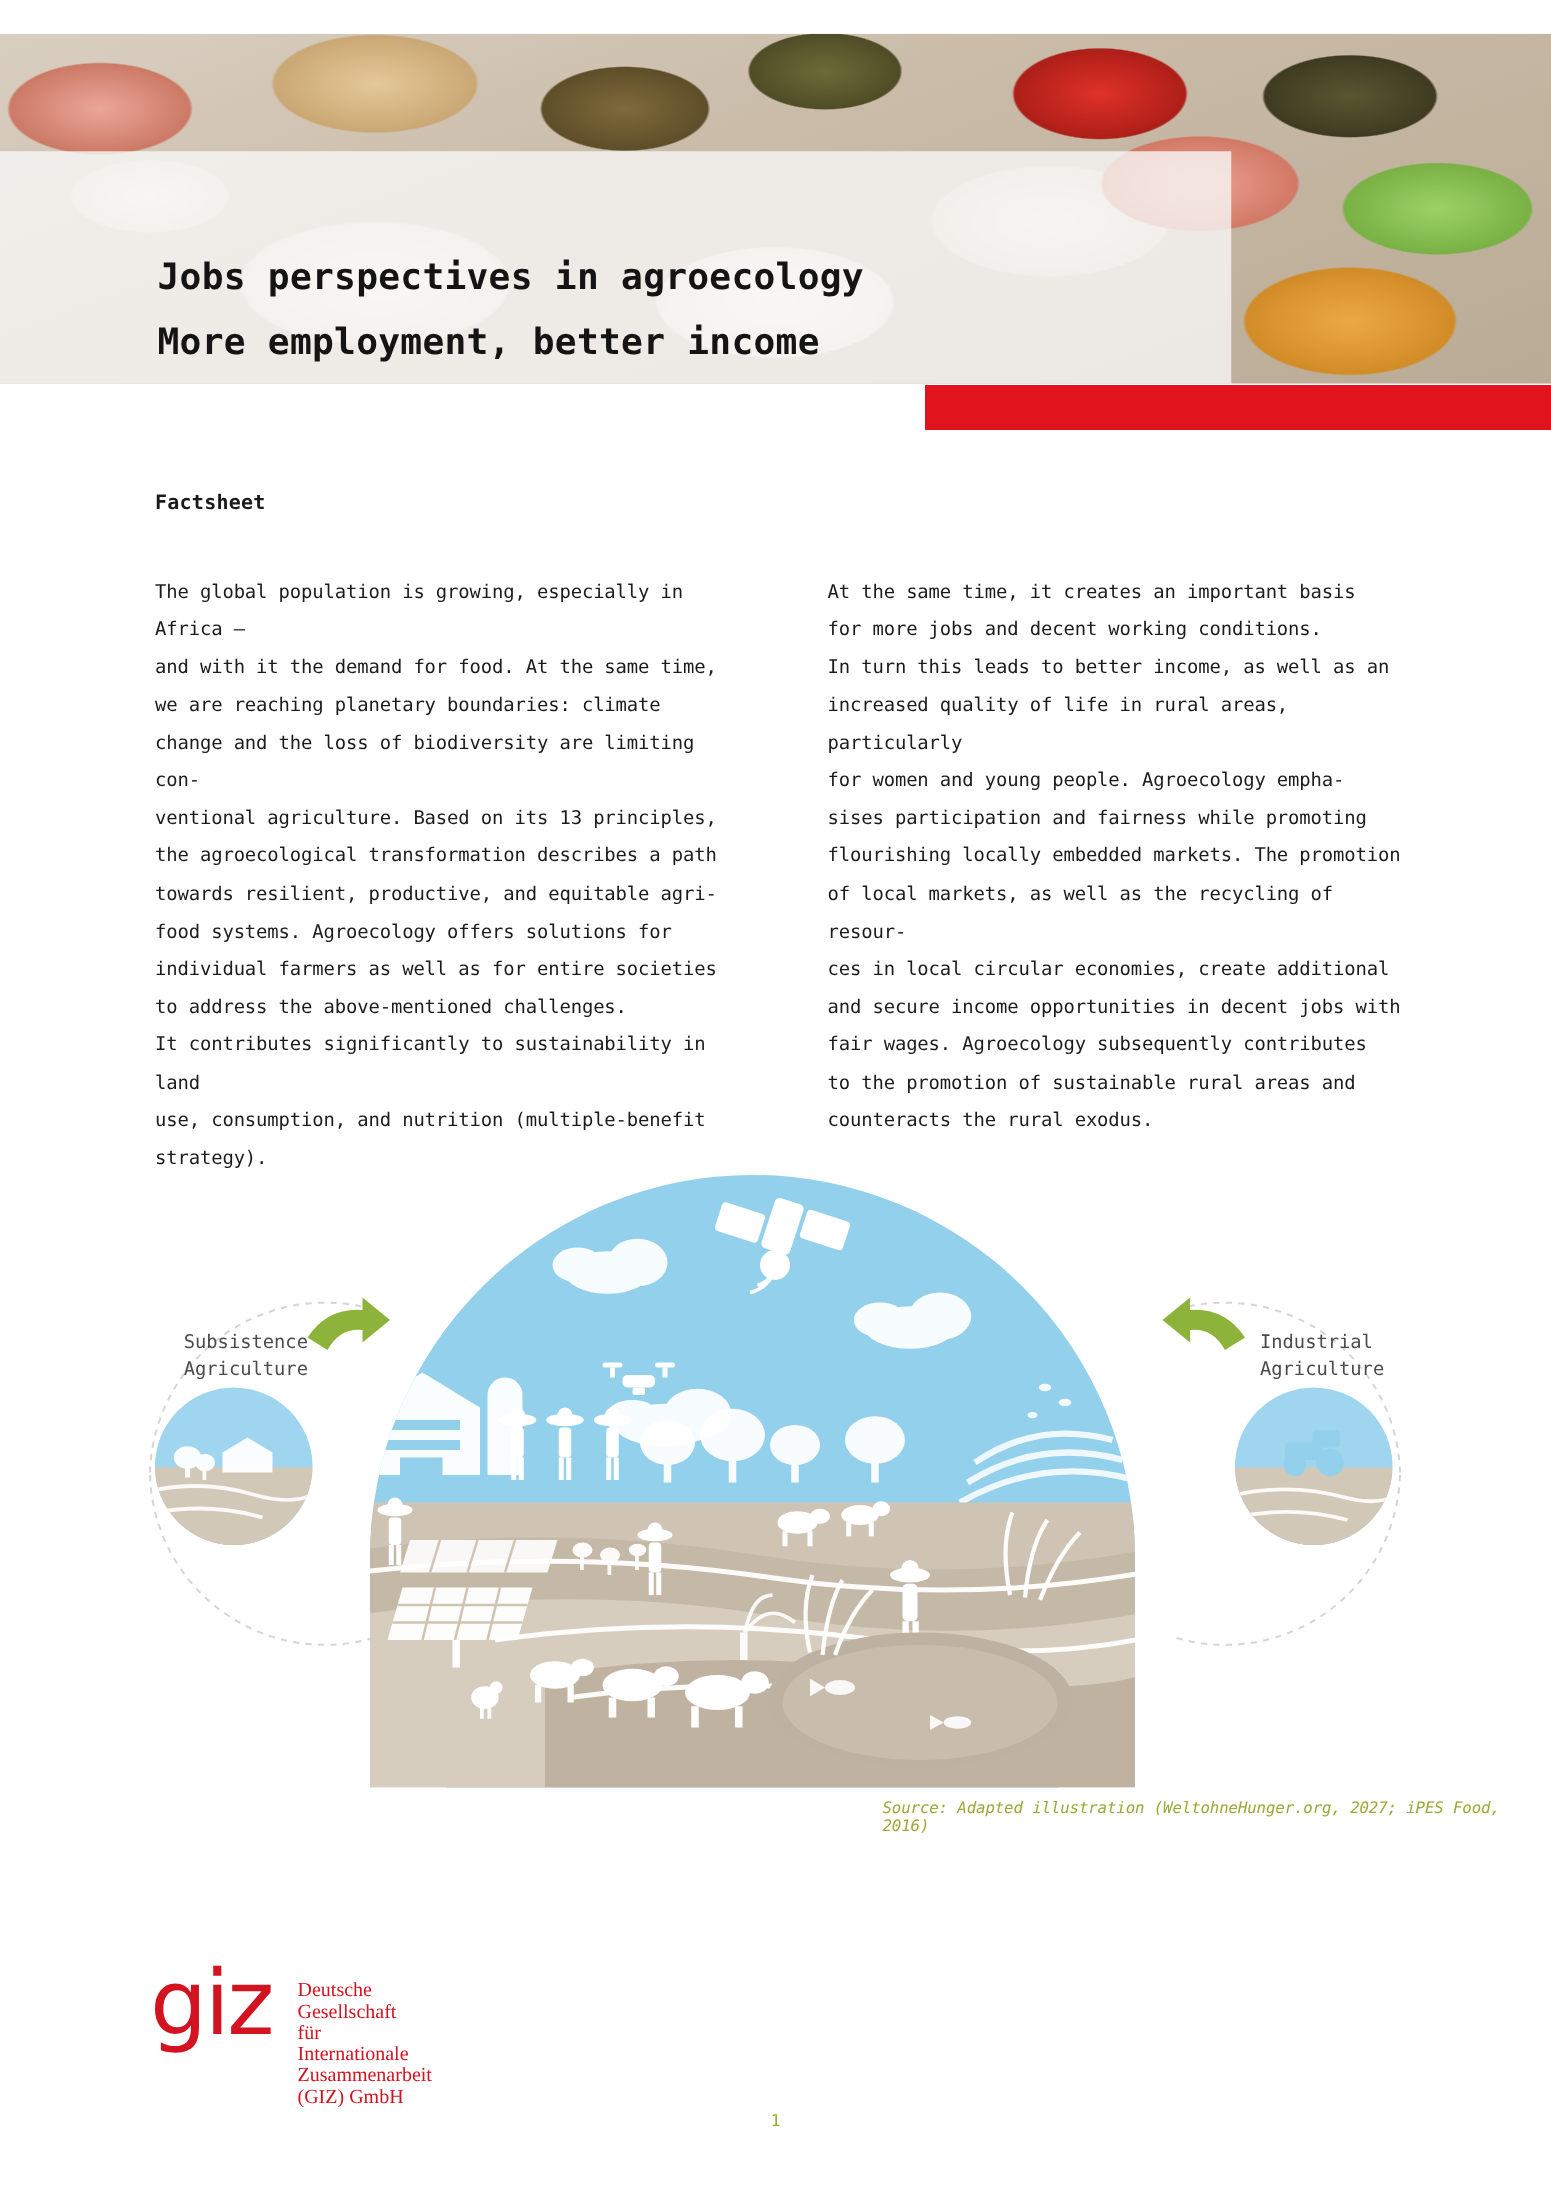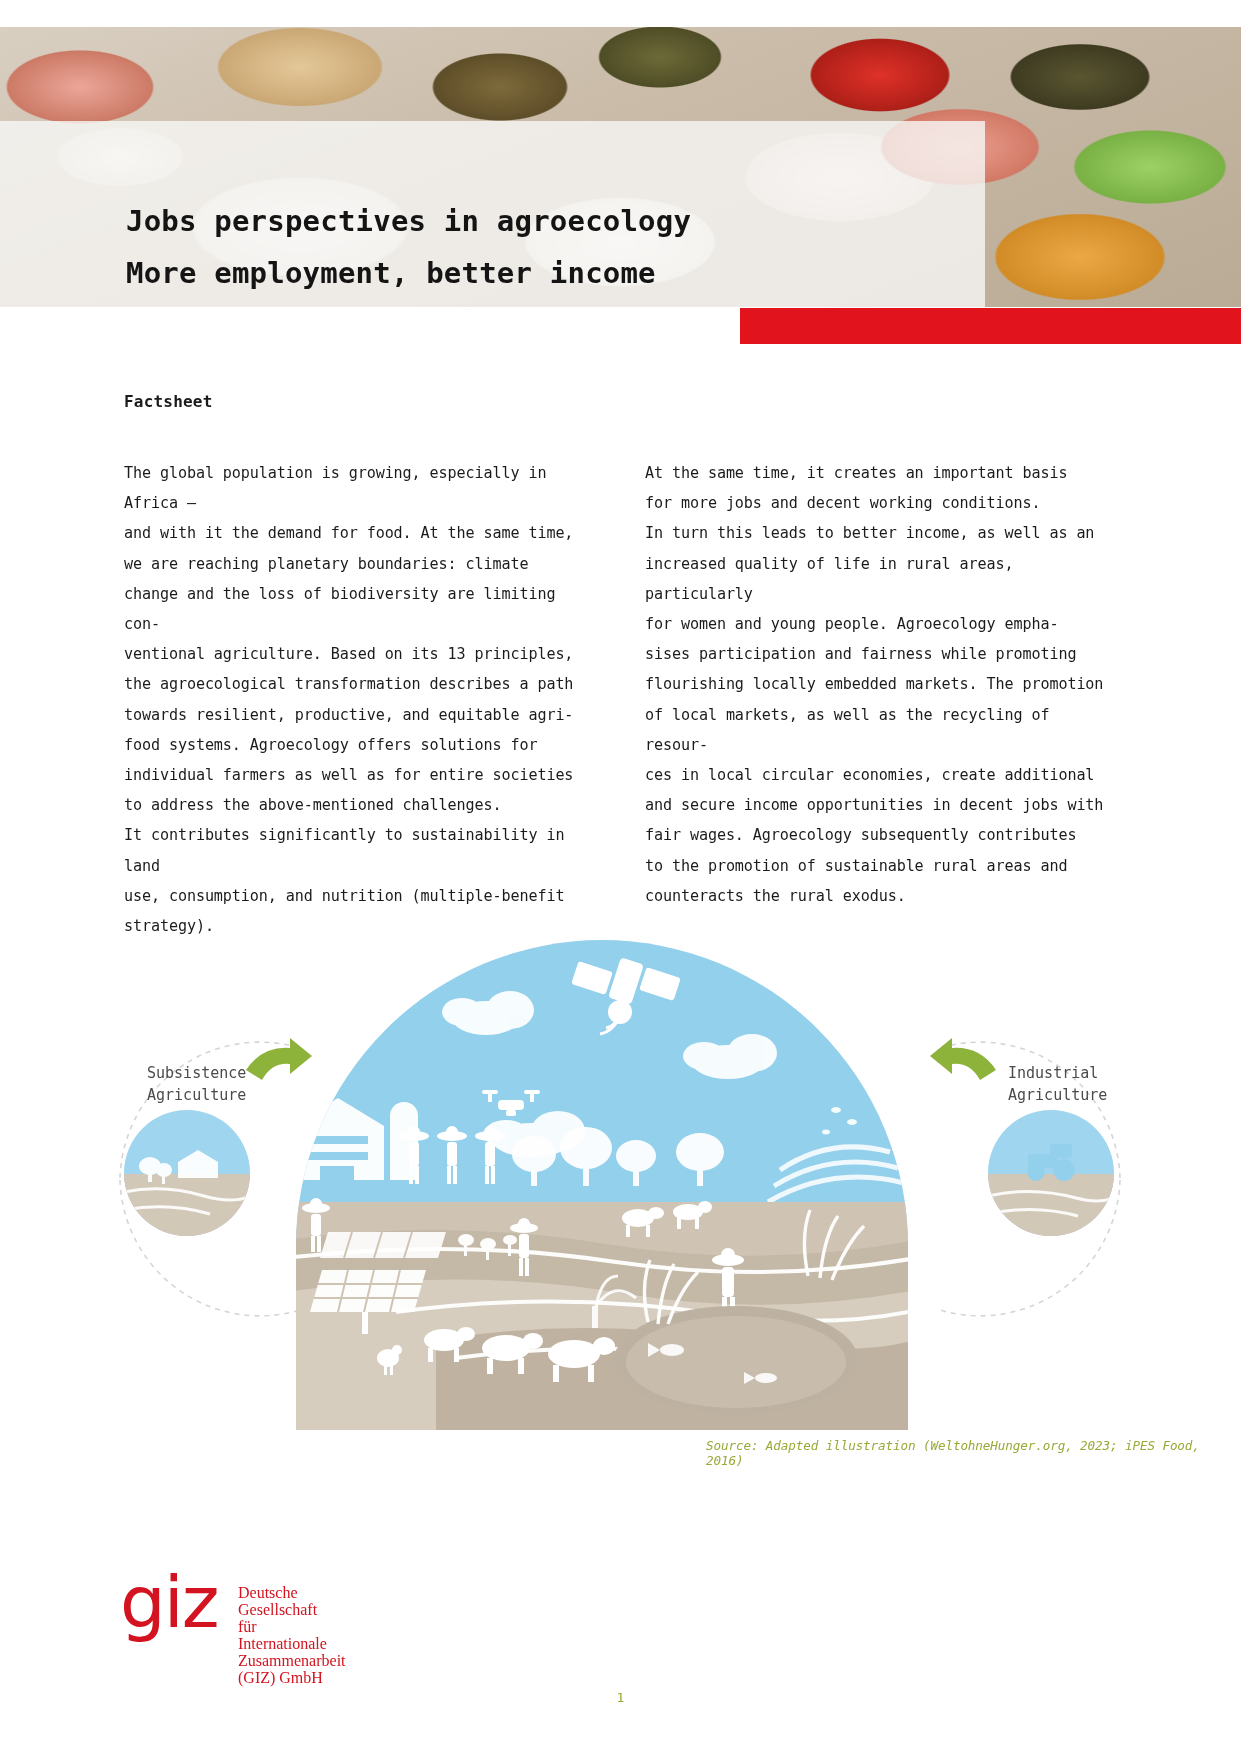--- a/index.html
+++ b/index.html
@@ -64,21 +64,21 @@
   .col{
     position:absolute;top:458px;
     font-family:"DejaVu Sans Mono","Liberation Mono",monospace;
     font-size:15.1px;
     line-height:30.2px;
     color:#1b1b1b;
     letter-spacing:-0.1px;
     white-space:pre-wrap;
   }
   .col-left{left:124px;width:460px;}
-  .col-right{left:645px;width:470px;}
+  .col-right{left:662px;width:470px;}
 
   
   .info{
     position:absolute;left:0;top:930px;width:1241px;height:520px;
   }
   .dome{
     position:absolute;left:296px;top:10px;width:612px;height:490px;
     overflow:hidden;
   }
   .dome-sky{
@@ -460,21 +460,21 @@
     <svg width="1241" height="520" style="position:absolute;left:0;top:0;pointer-events:none;">
       <g fill="#8db33b">
         <path d="M246,140 q16,-24 44,-22 l0,-10 l22,18 l-22,18 l0,-10 q-18,-2 -28,16 Z"></path>
       </g>
       <g fill="#8db33b">
         <path d="M996,140 q-16,-24 -44,-22 l0,-10 l-22,18 l22,18 l0,-10 q18,-2 28,16 Z"></path>
       </g>
     </svg>
   </div>
 
-  <div class="source">Source: Adapted illustration (WeltohneHunger.org, 2023; iPES Food, 2016)</div>
+  <div class="source">Source: Adapted illustration (WeltohneHunger.org, 2027; iPES Food, 2016)</div>
 
   <div class="giz">
     <div class="giz-mark">giz</div>
     <div class="giz-text">Deutsche Gesellschaft
 für Internationale
 Zusammenarbeit (GIZ) GmbH</div>
   </div>
 
   <div class="pageno">1</div>
 

